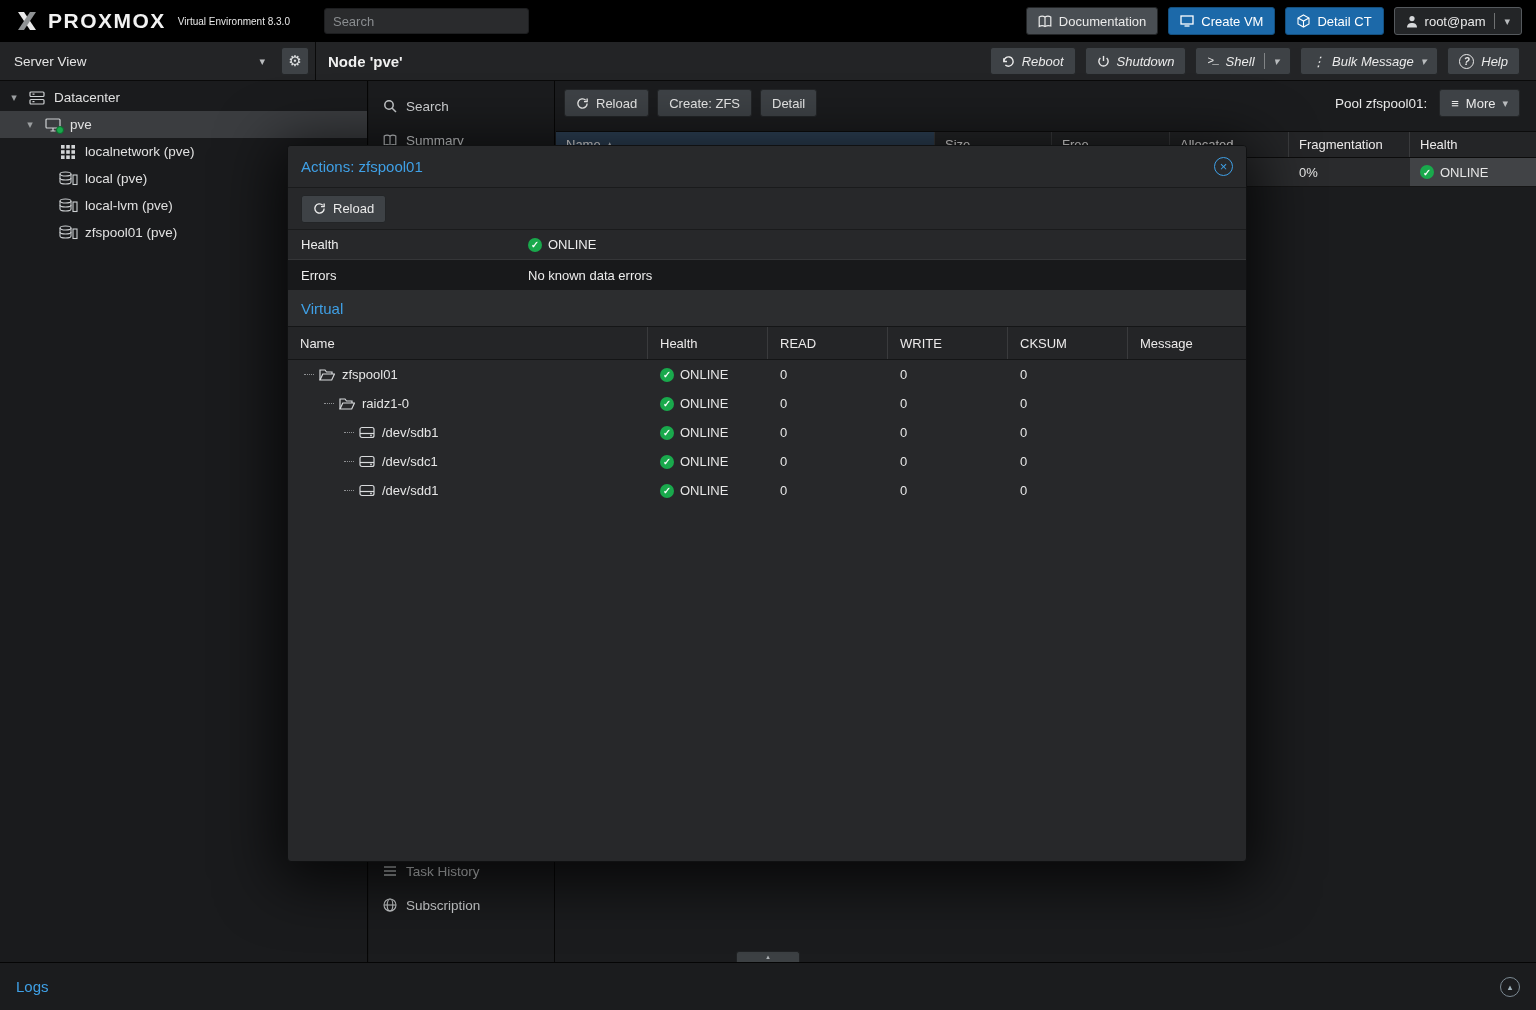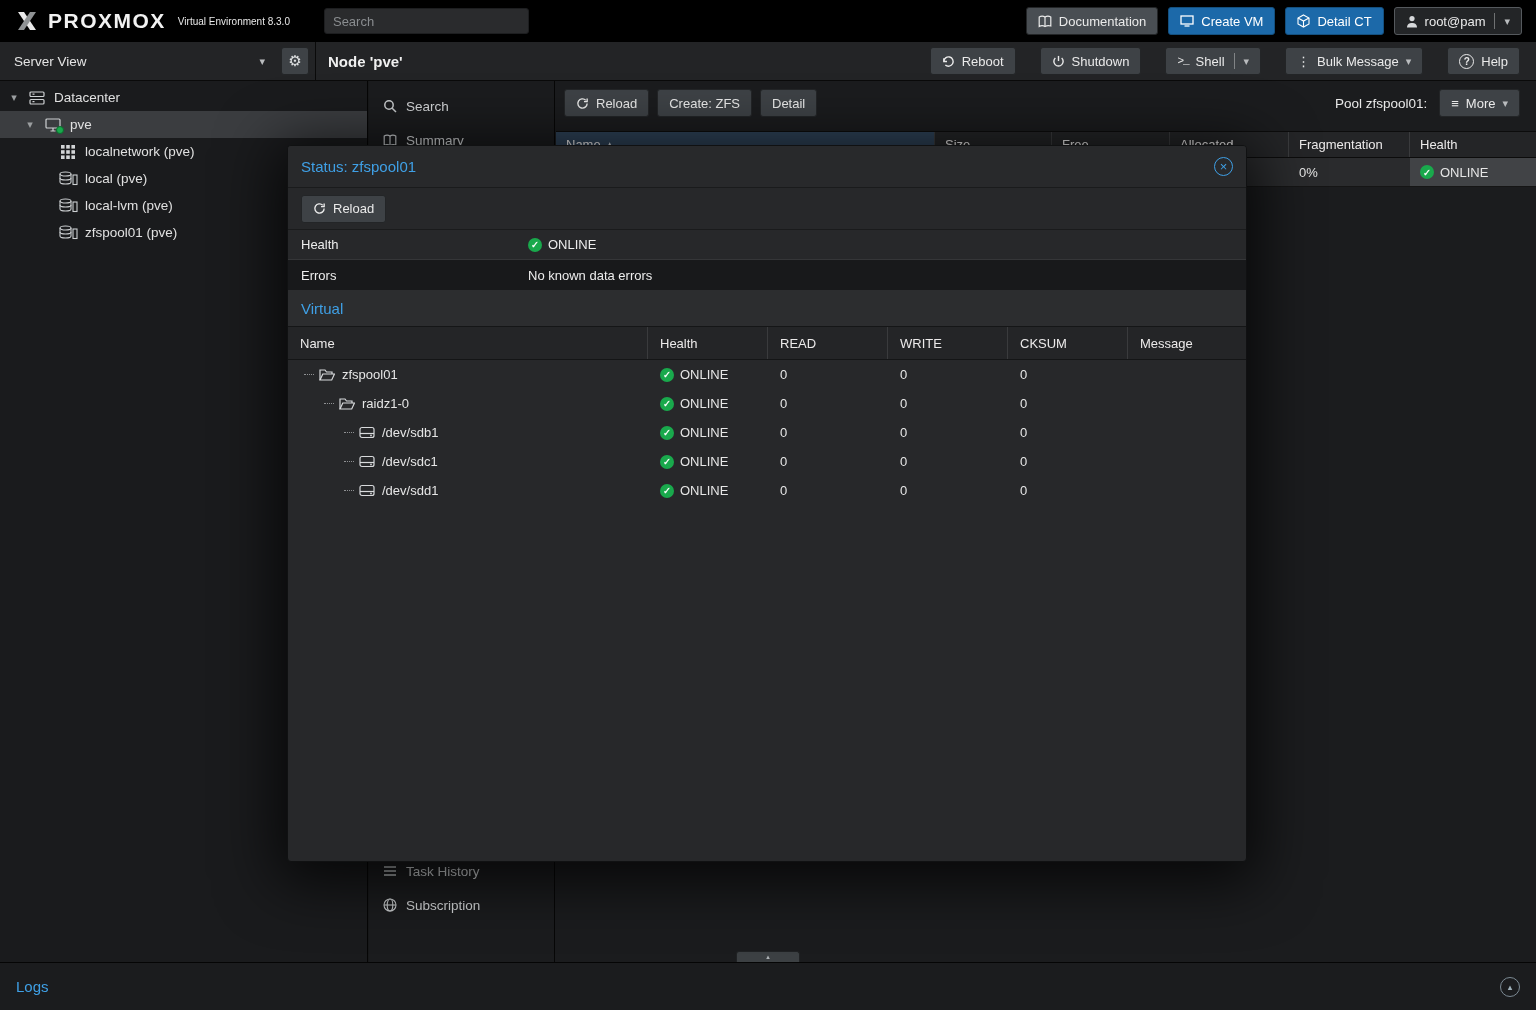--- a/index.html
+++ b/index.html
@@ -23,21 +23,21 @@
   .btn-user{background:#232527;border-color:#55595d;}
   .chev{font-size:11px;color:#b9bcbe;line-height:1;}
   .vsep{width:1px;height:16px;background:rgba(255,255,255,.35);margin:0 2px;}
   
   .subbar{position:absolute;top:42px;left:0;right:0;height:39px;background:#232426;border-bottom:1px solid #0a0a0a;display:flex;align-items:center;}
   .subbar-left{width:316px;height:100%;display:flex;align-items:center;padding:0 6px 0 12px;border-right:1px solid #0a0a0a;}
   .viewsel{flex:1;display:flex;align-items:center;justify-content:space-between;height:27px;padding:0 8px 0 2px;color:#e4e4e4;font-size:13.5px;}
   .gearbtn{width:28px;height:28px;display:flex;align-items:center;justify-content:center;background:#3e4246;border:1px solid #232527;border-radius:3px;color:#dfe1e2;font-size:15px;margin-left:8px;}
   .subbar-main{flex:1;display:flex;align-items:center;padding:0 16px 0 12px;}
   .node-title{font-size:15px;font-weight:bold;color:#f0f0f0;}
-  .sub-actions{margin-left:auto;display:flex;align-items:flex-start;gap:24px;}
+  .sub-actions{margin-left:auto;display:flex;align-items:flex-start;gap:9px;font-style:italic;}
   
   .sidebar{position:absolute;top:81px;left:0;width:368px;bottom:48px;background:#1a1b1d;border-right:1px solid #060606;padding-top:3px;}
   .trow{height:27px;display:flex;align-items:center;color:#e0e0e0;font-size:13.5px;gap:7px;}
   .trow .twist{width:12px;text-align:center;color:#9b9ea0;font-size:11px;}
   .trow.sel{background:#3b3d40;}
   .ticon{display:inline-flex;align-items:center;justify-content:center;width:20px;position:relative;}
   .badge-green{position:absolute;right:-1px;bottom:-2px;width:8px;height:8px;border-radius:50%;background:#19a94c;border:1px solid #0c6b2e;}
   .pad0{padding-left:8px;} .pad1{padding-left:24px;} .pad2{padding-left:58px;}
   
   .main{position:absolute;top:81px;left:369px;right:0;bottom:48px;background:#1b1c1e;}
@@ -389,21 +389,21 @@
 
   <div class="footer">
     <span class="logs-link">Logs</span>
     <span class="circ-up">
       <span>▴</span>
     </span>
   </div>
 
   <div class="modal">
     <div class="m-head">
-      <span class="m-title">Status: zfspool01</span>
+      <span class="m-title">Actions: zfspool01</span>
       <span class="m-close">
           <span>×</span>
         </span>
     </div>
     <div class="m-toolbar">
       <div class="btn">
         <span style="display:inline-flex;">
           <svg width="13" height="13" viewBox="0 0 14 14" fill="none" stroke="#eaeaea" stroke-width="1.5">
               <path d="M12 7a5 5 0 1 1-1.5-3.6"></path>
               <path d="M12 1.5V5H8.6"></path>

